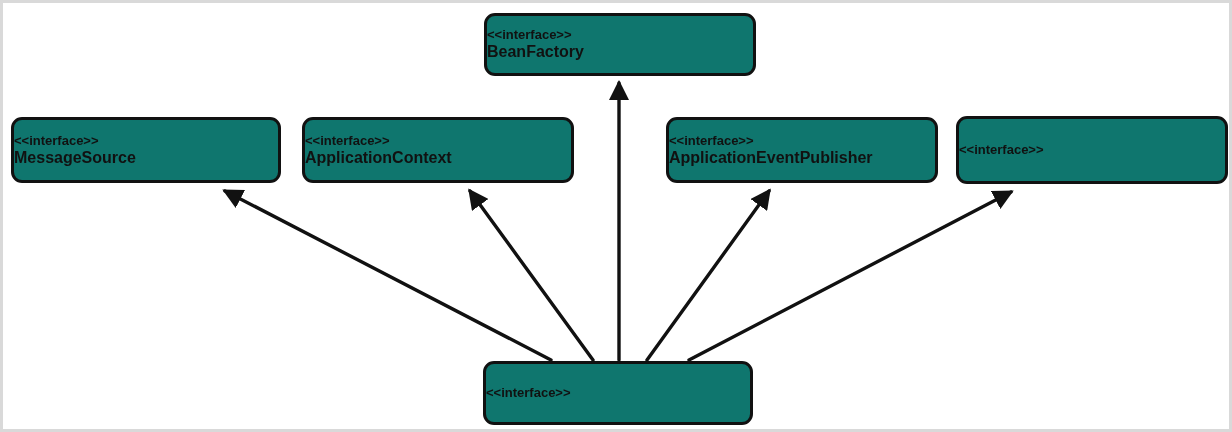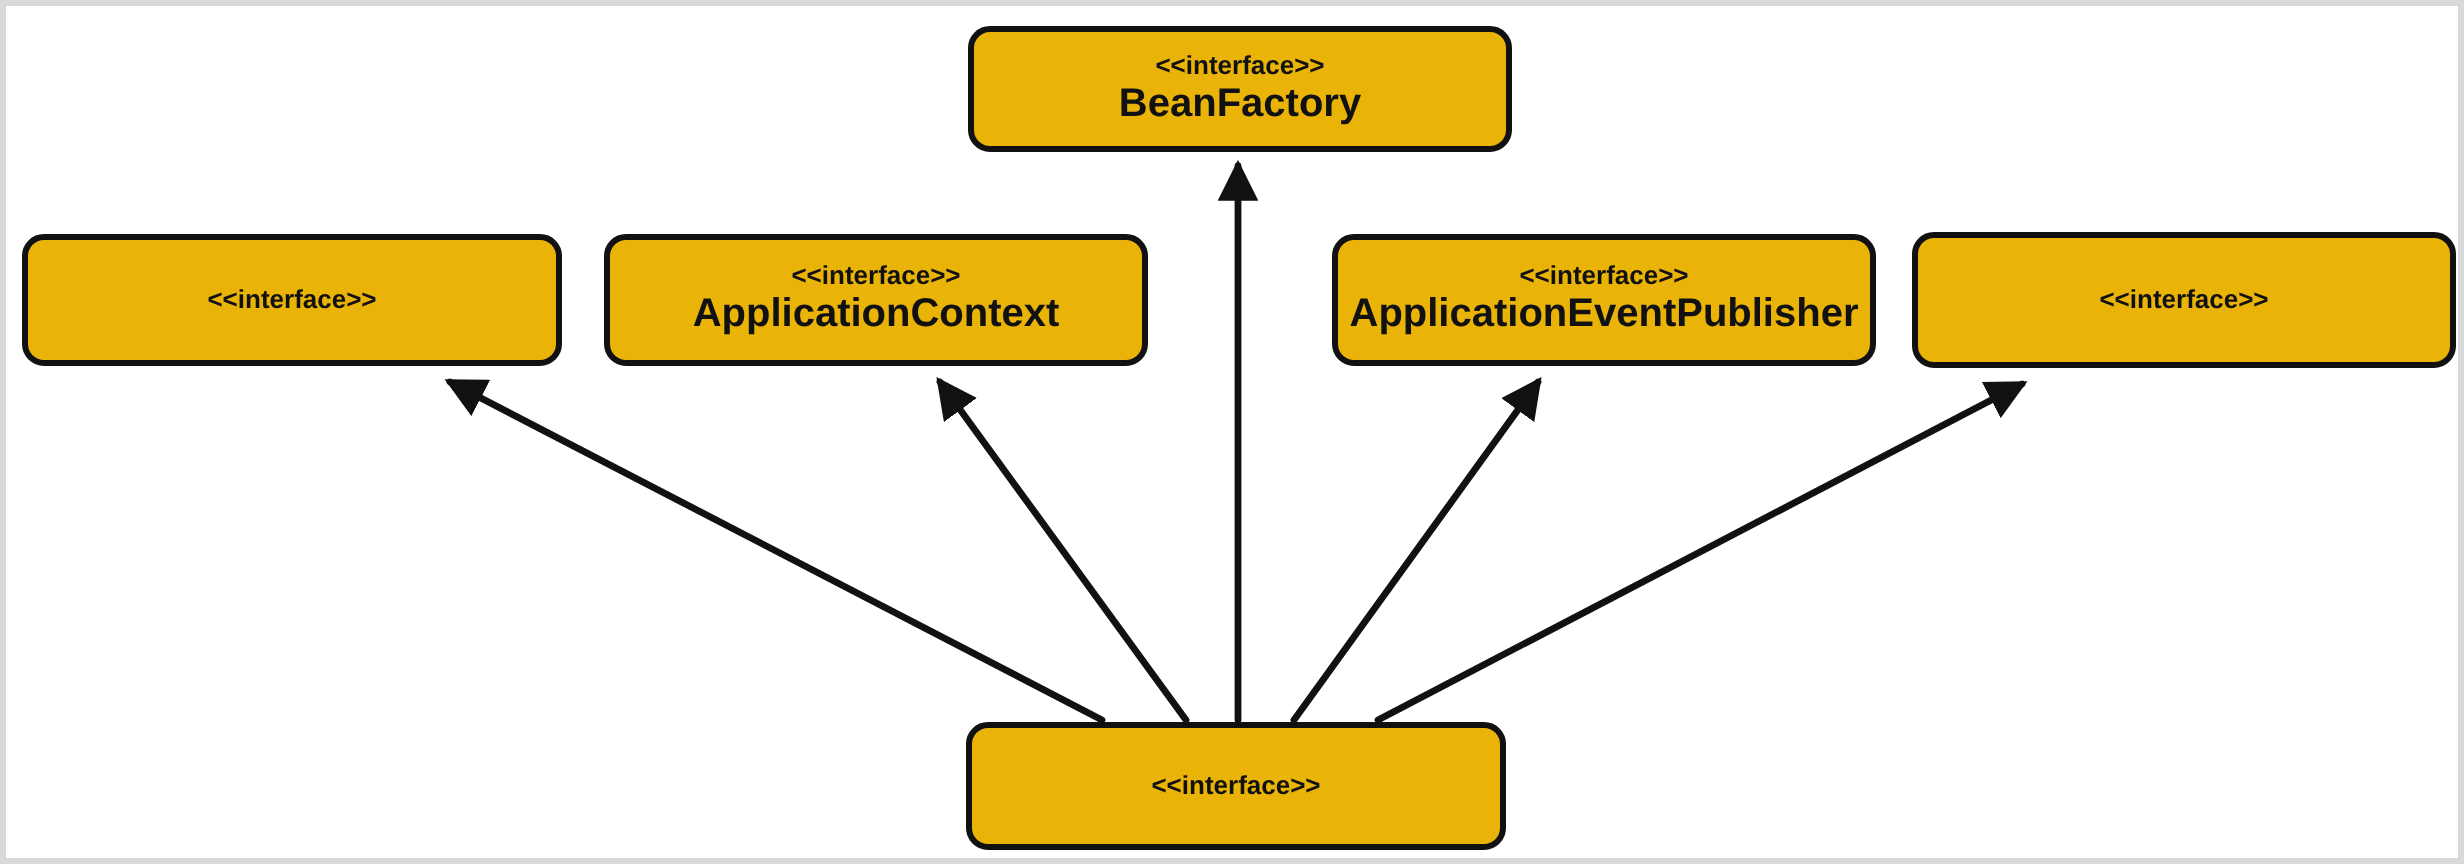--- a/index.html
+++ b/index.html
@@ -13,46 +13,45 @@
     width: 1232px;
     height: 432px;
     background: #ffffff;
     border: 3px solid #d9d9d9;
     box-sizing: border-box;
     overflow: hidden;
   }
   .uml-node {
     position: absolute;
     box-sizing: border-box;
-    background: #eab308;
+    background: #0f766e;
     border: 3px solid #111111;
     border-radius: 11px;
     display: flex;
     flex-direction: column;
-    align-items: center;
     justify-content: center;
     z-index: 2;
   }
   .uml-stereotype {
     font-size: 13px;
     font-weight: bold;
     color: #111111;
     line-height: 1.15;
     letter-spacing: 0px;
     white-space: nowrap;
   }
   .uml-name {
-    font-size: 20px;
+    font-size: 16px;
     font-weight: bold;
     color: #111111;
     line-height: 1.12;
     white-space: nowrap;
   }
   .uml-name.long {
-    font-size: 20px;
+    font-size: 16px;
   }
   .edges-layer {
     position: absolute;
     left: 0;
     top: 0;
     width: 1232px;
     height: 432px;
     z-index: 3;
     pointer-events: none;
   }
@@ -84,20 +83,21 @@
     </g>
   </svg>
 
   <div class="uml-node" id="node-bean-factory">
     <span class="uml-stereotype">&lt;&lt;interface&gt;&gt;</span>
     <span class="uml-name">BeanFactory</span>
   </div>
 
   <div class="uml-node" id="node-message-source">
     <span class="uml-stereotype">&lt;&lt;interface&gt;&gt;</span>
+    <span class="uml-name">MessageSource</span>
   </div>
 
   <div class="uml-node" id="node-environment-capable">
     <span class="uml-stereotype">&lt;&lt;interface&gt;&gt;</span>
     <span class="uml-name">ApplicationContext</span>
   </div>
 
   <div class="uml-node" id="node-application-event-publisher">
     <span class="uml-stereotype">&lt;&lt;interface&gt;&gt;</span>
     <span class="uml-name long">ApplicationEventPublisher</span>

